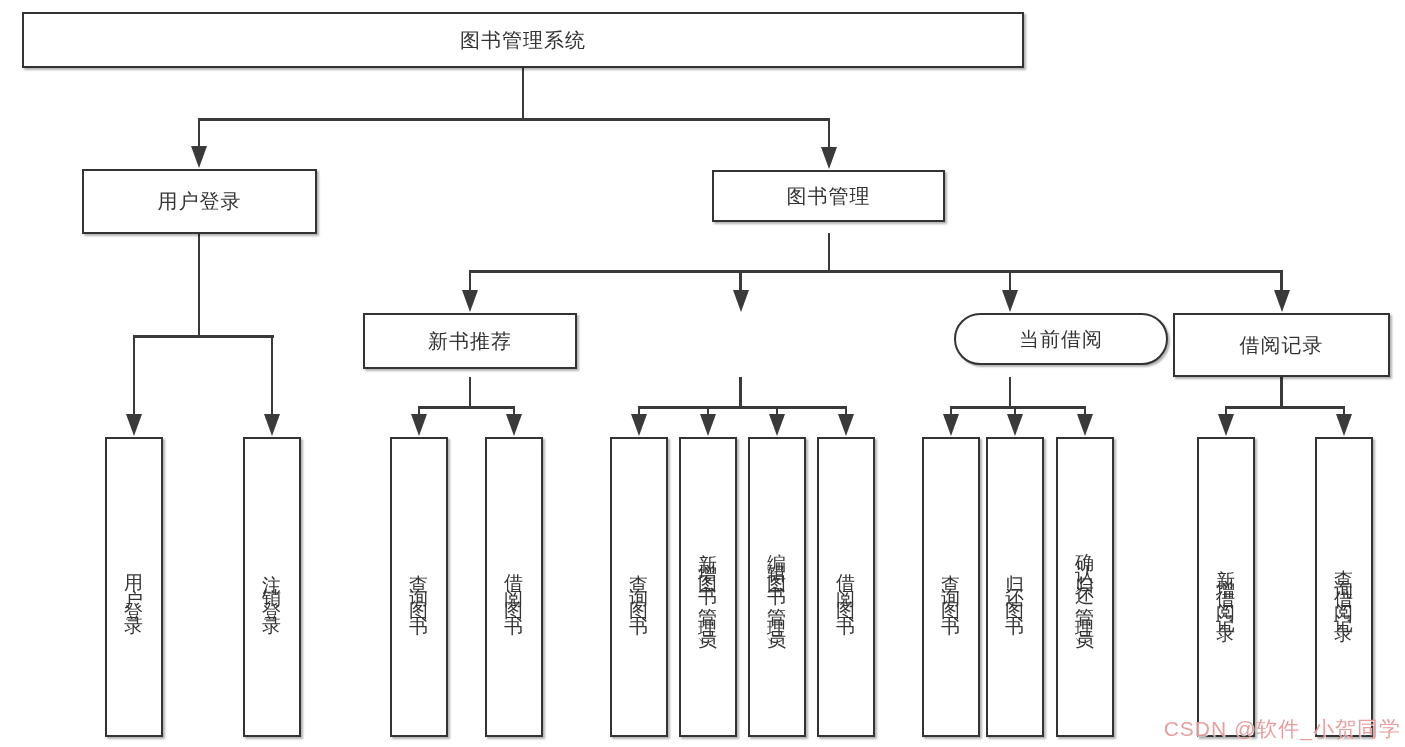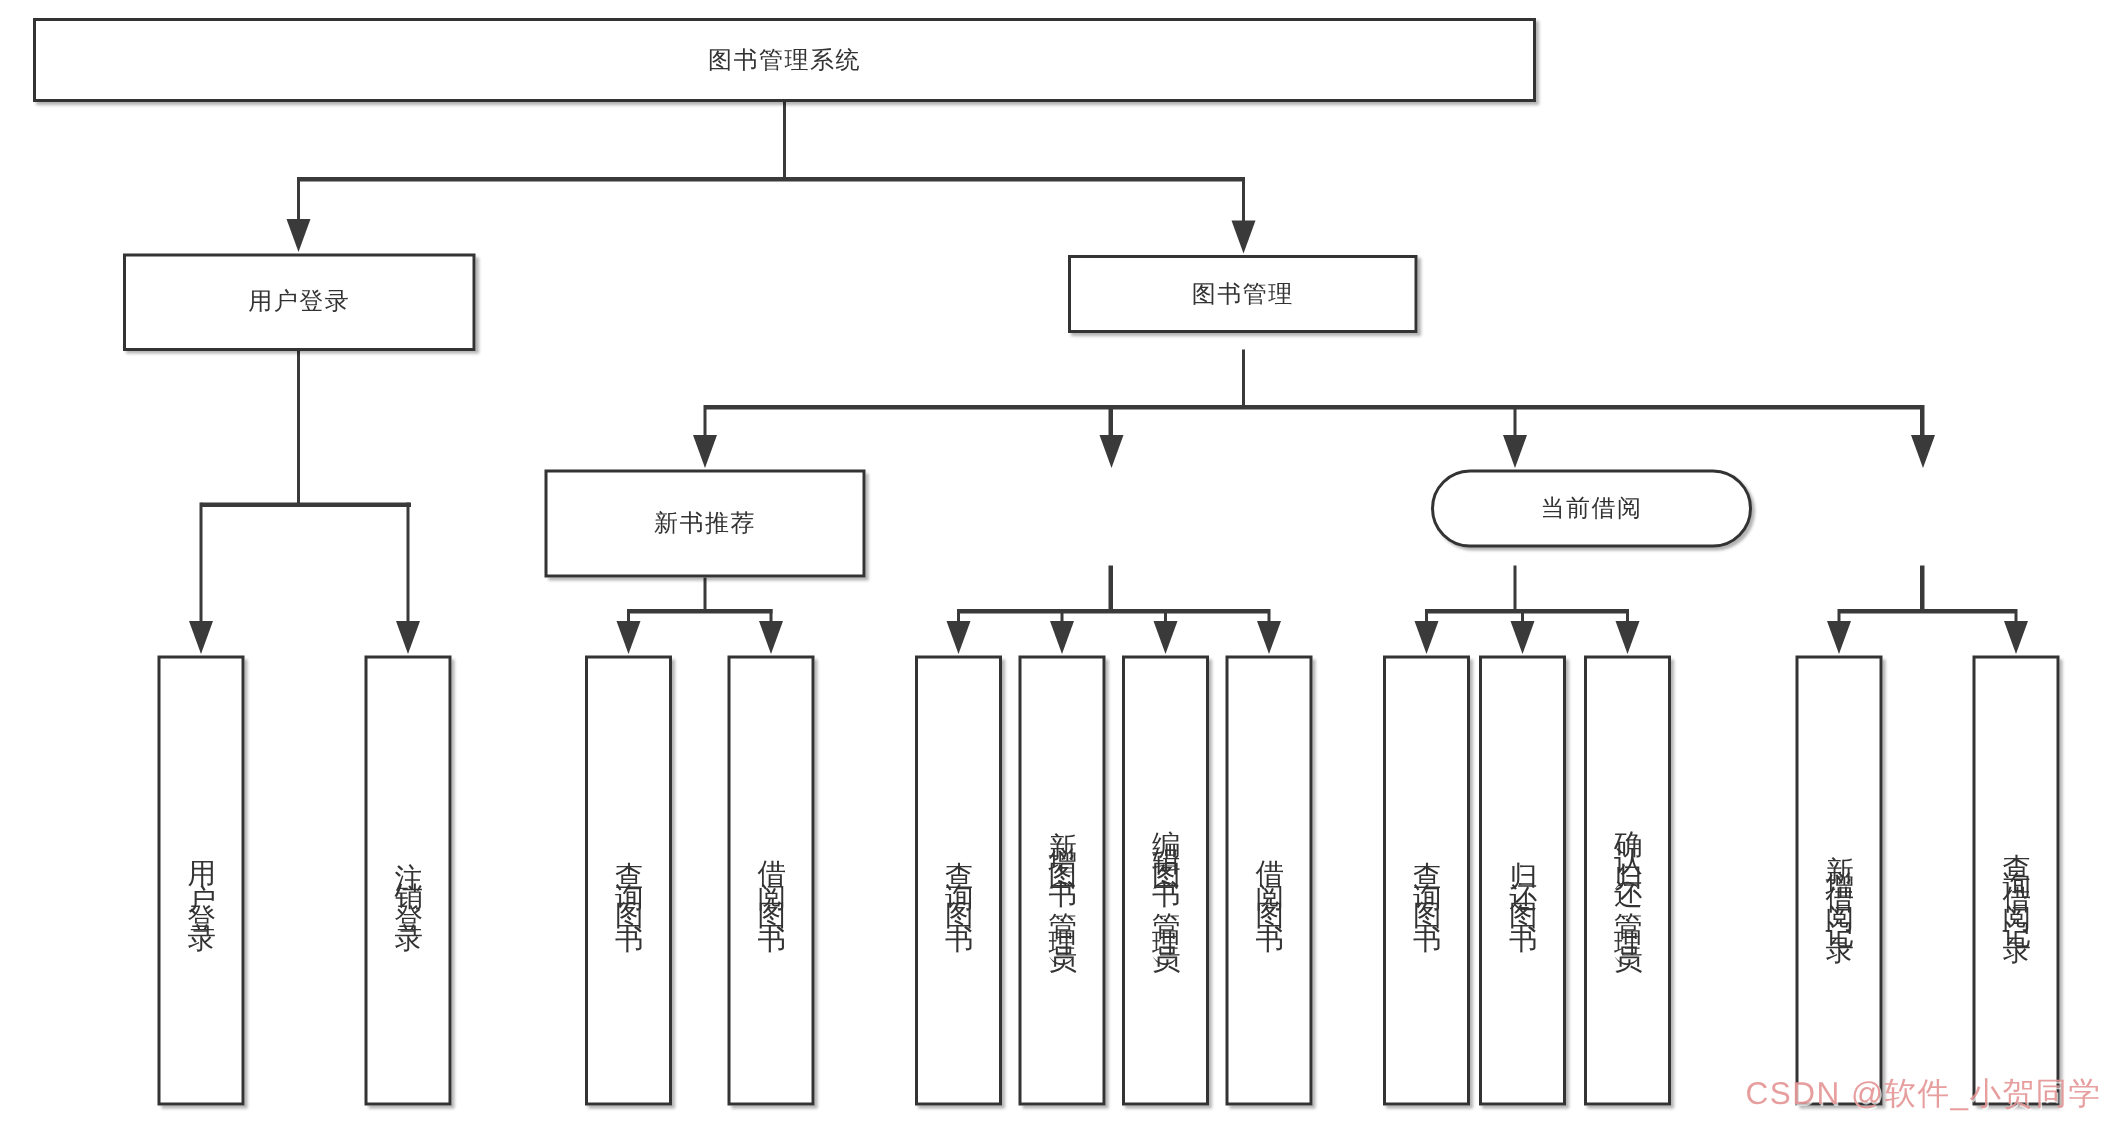--- a/index.html
+++ b/index.html
@@ -11,21 +11,21 @@
     overflow:hidden;
   }
   .box{
     position:absolute;
     background:#ffffff;
     border:2.5px solid #333333;
     box-shadow:2px 2px 2px rgba(0,0,0,0.30);
     display:flex;align-items:center;justify-content:center;
     box-sizing:border-box;
     color:#333333;
-    font-size:16px;
+    font-size:20px;
     letter-spacing:1px;
     z-index:2;
   }
   .leaf{
     position:absolute;
     top:437px;height:300px;width:58px;
     background:#ffffff;
     border:2.5px solid #333333;
     box-shadow:2px 2px 2px rgba(0,0,0,0.30);
     display:flex;align-items:center;justify-content:center;
@@ -70,29 +70,32 @@
   </div>
 
   <div class="box" style="left:82px;top:169px;width:235px;height:65px;">
     <span>用户登录</span>
   </div>
 
   <div class="box" style="left:712px;top:170px;width:233px;height:52px;">
     <span>图书管理</span>
   </div>
 
-  <div class="box" style="left:363px;top:313px;width:214px;height:72px;">
+  <div class="box" style="left:363px;top:313px;width:214px;height:56px;">
     <span>新书推荐</span>
   </div>
 
 
   <div class="box" style="left:954px;top:313px;width:214px;height:52px;border-radius:30px;">
     <span>当前借阅</span>
   </div>
 
+  <div class="box" style="left:1173px;top:313px;width:217px;height:64px;">
+    <span>借阅记录</span>
+  </div>
 
   <div class="leaf short" style="left:105px;">
     <span class="v-text">用户登录</span>
   </div>
   <div class="leaf short" style="left:243px;">
     <span class="v-text">注销登录</span>
   </div>
 
   <div class="leaf short" style="left:390px;">
     <span class="v-text">查询图书</span>

